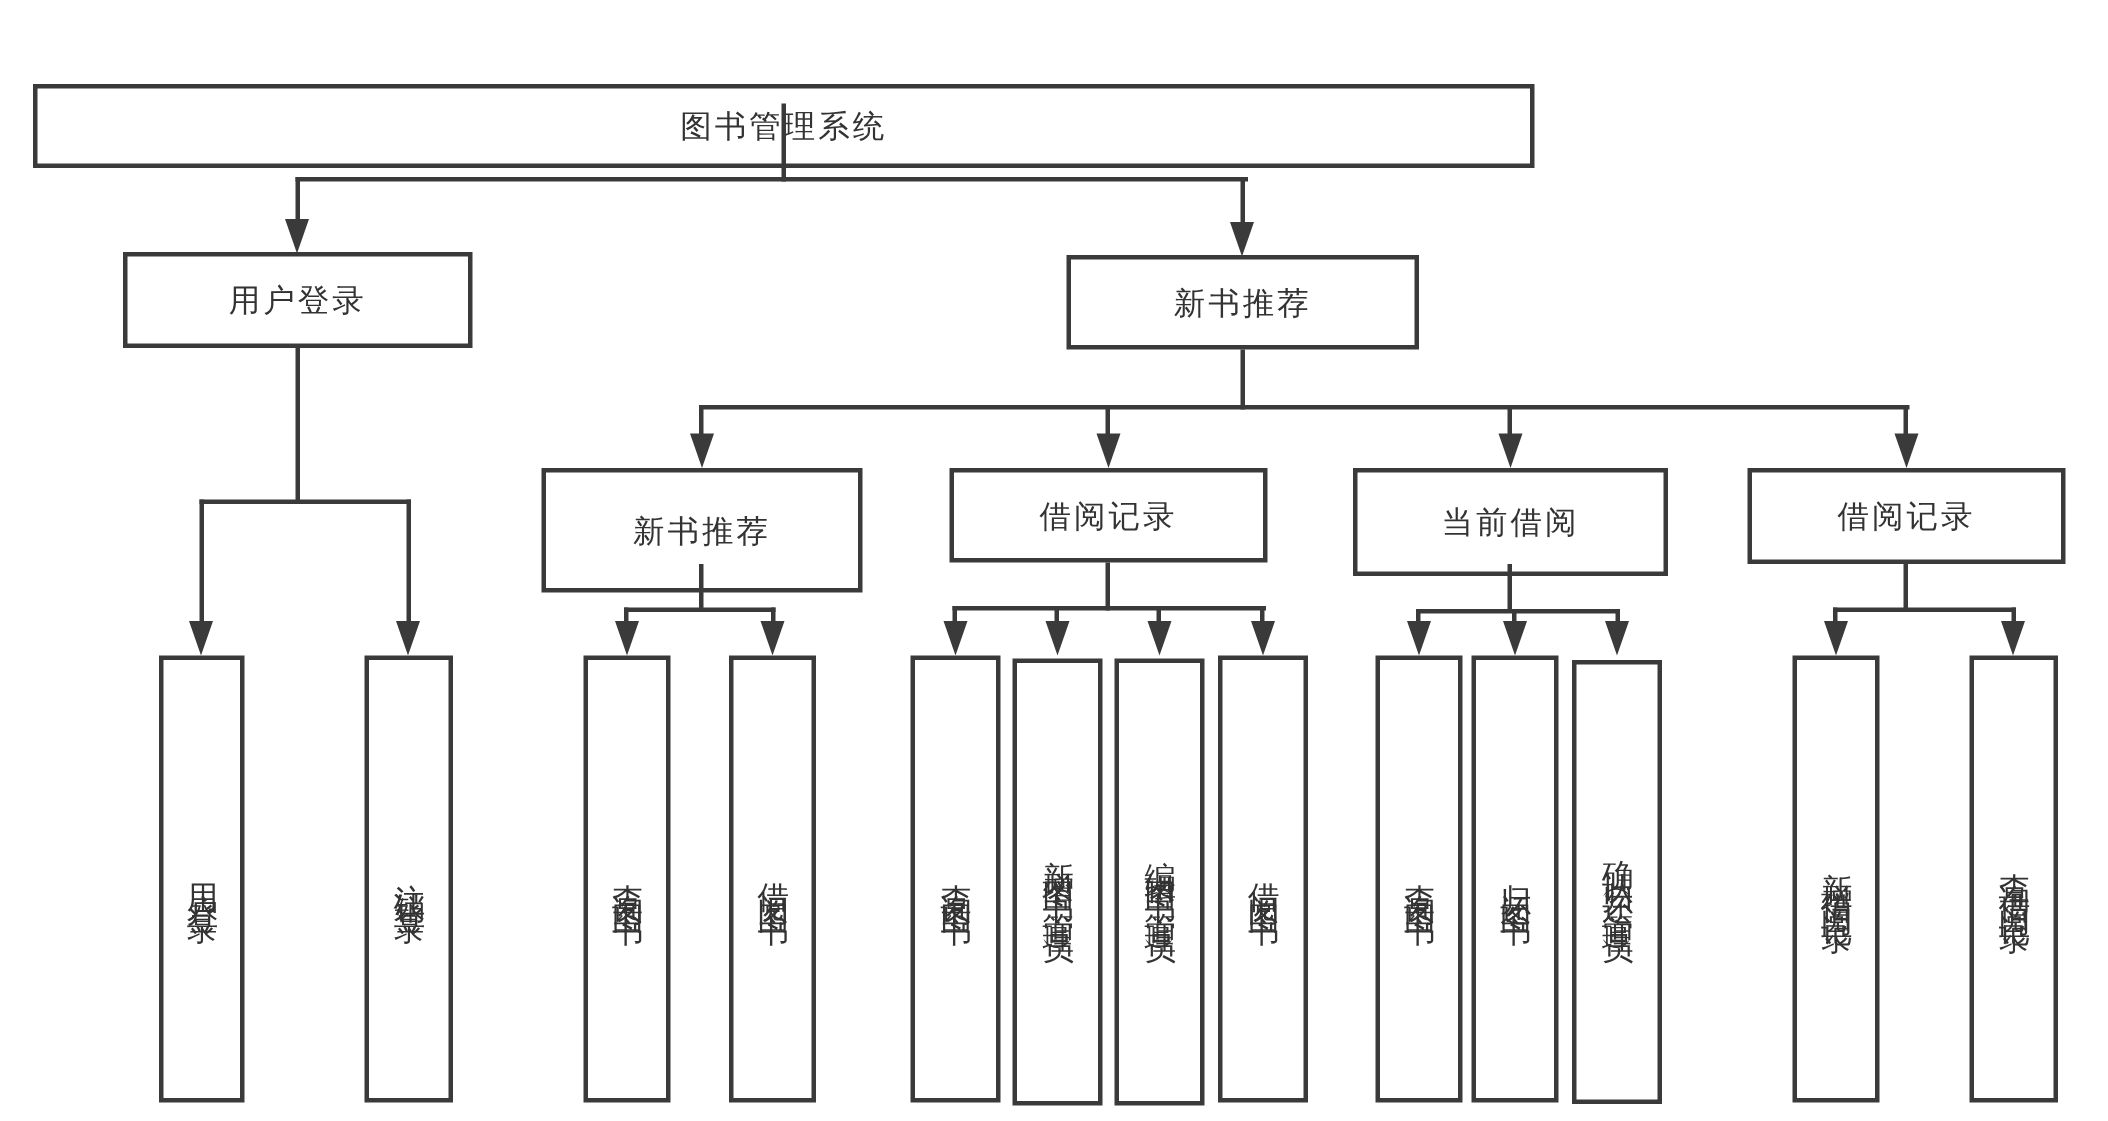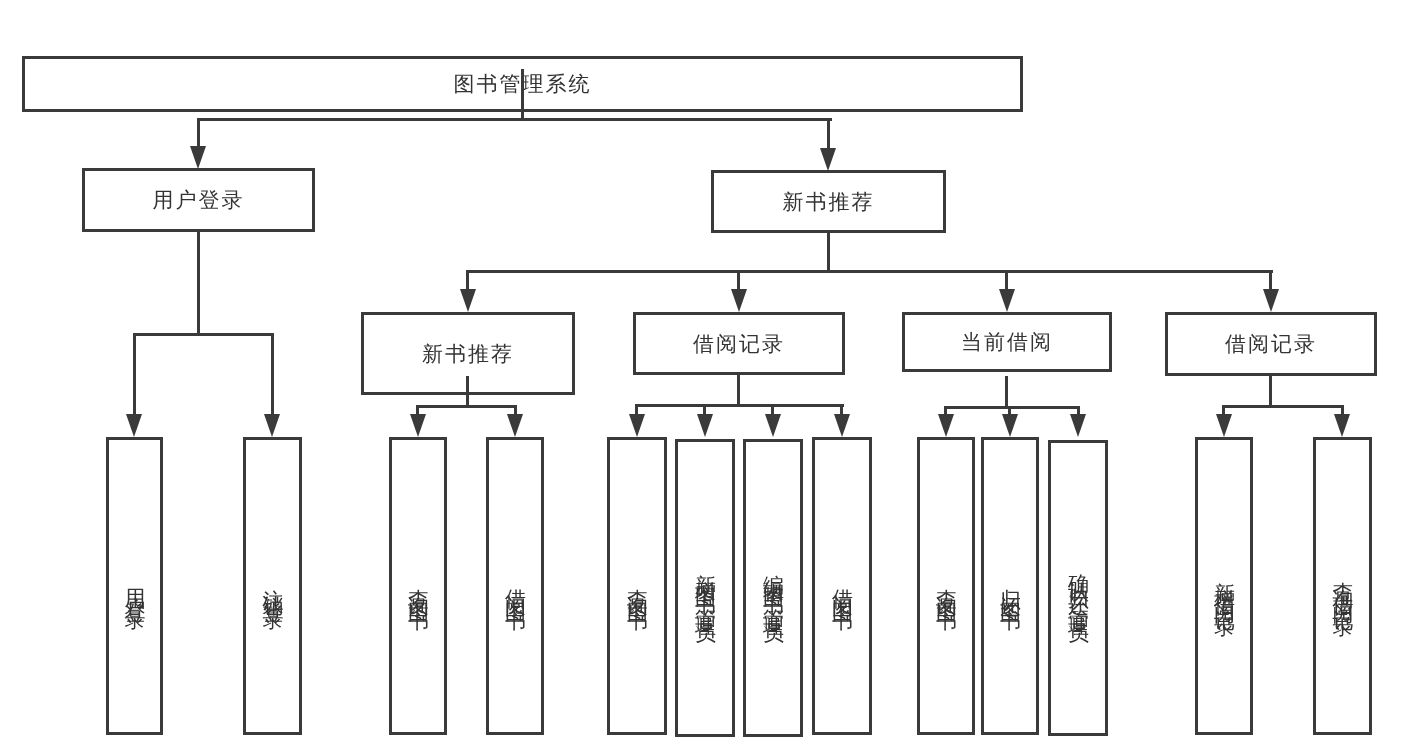--- a/index.html
+++ b/index.html
@@ -81,21 +81,21 @@
   <div class="arrow" style="left:999px; top:289px;"></div>
   <div class="line" style="left:1269px; top:270px; width:3px;   height:22px;"></div>
   <div class="arrow" style="left:1263px; top:289px;"></div>
 
   <div class="node" style="left:361px; top:312px; width:214px; height:83px;text-align:right;">
     <span>新书推荐</span>
   </div>
   <div class="node" style="left:633px; top:312px; width:212px; height:63px;">
     <span>借阅记录</span>
   </div>
-  <div class="node" style="left:902px; top:312px; width:210px; height:60px;">
+  <div class="node" style="left:902px; top:312px; width:210px; height:72px;">
     <span>当前借阅</span>
   </div>
   <div class="node" style="left:1165px; top:312px; width:212px; height:64px;">
     <span>借阅记录</span>
   </div>
 
   <div class="line" style="left:466px; top:376px; width:3px;   height:31px;"></div>
   <div class="line" style="left:416px; top:405px; width:101px; height:3px;"></div>
   <div class="line" style="left:416px; top:405px; width:3px;   height:11px;"></div>
   <div class="arrow" style="left:410px; top:414px;"></div>

